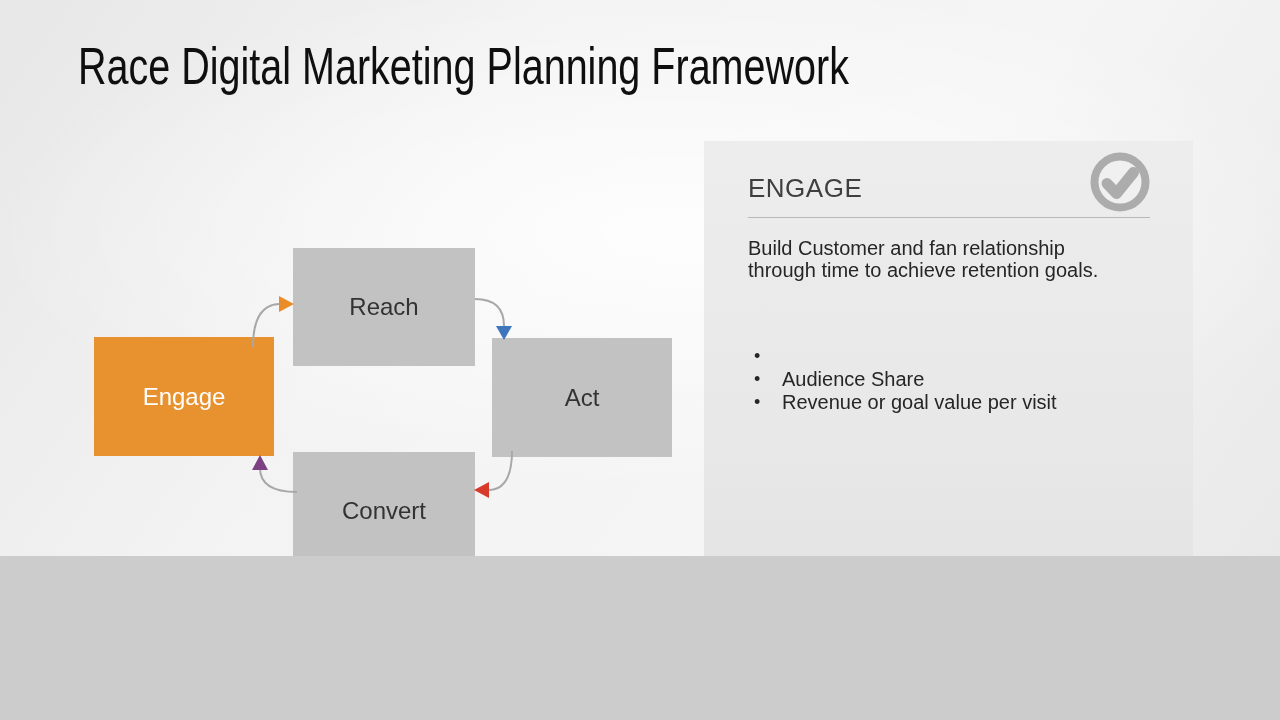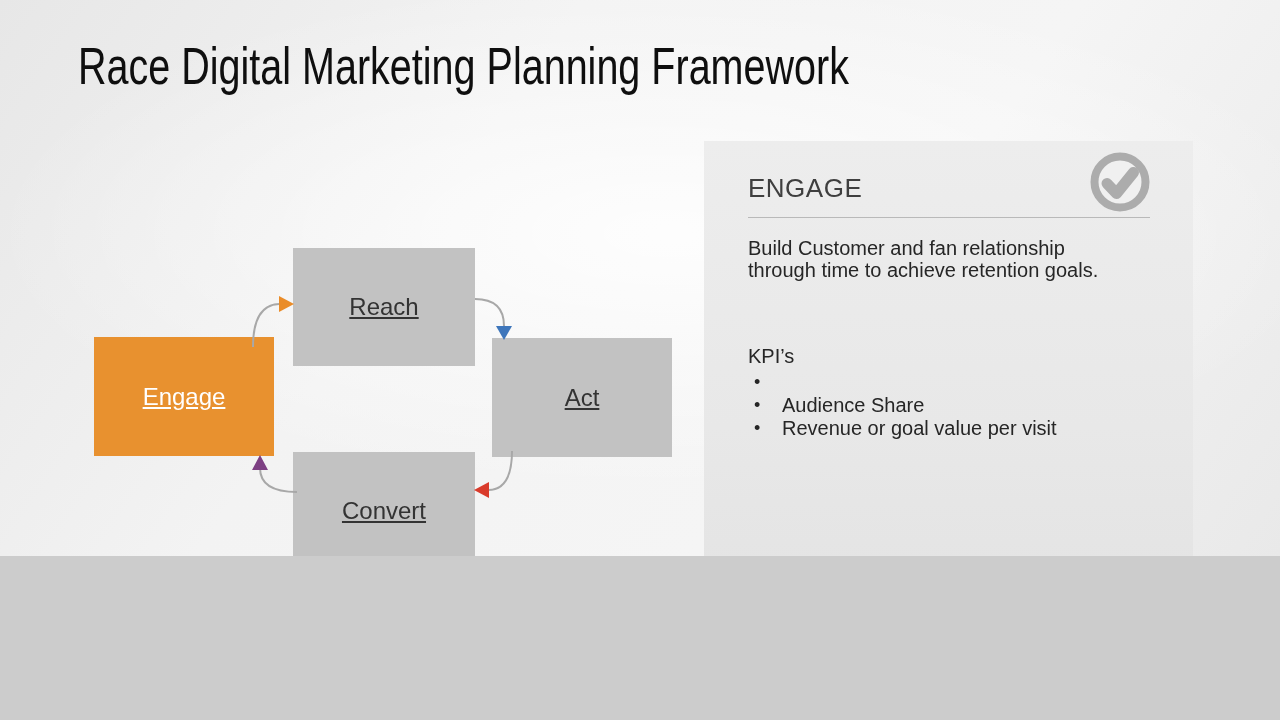--- a/index.html
+++ b/index.html
@@ -11,21 +11,21 @@
       linear-gradient(125deg,#e7e7e7 0%,#f3f3f3 35%,#f5f5f5 65%,#e9e9e9 100%);
   }
   .title{
     position:absolute;left:78px;top:36px;margin:0;
     font-size:52px;font-weight:400;color:#0f0f0f;
     white-space:nowrap;transform:scaleX(0.76);transform-origin:0 0;
   }
   
   .node{
     position:absolute;display:flex;align-items:center;justify-content:center;
-    font-size:24px;color:#333;text-decoration:underline;
+    font-size:24px;color:#333;
   }
   .node-engage{left:94px;top:337px;width:180px;height:119px;background:#E8912F;color:#fff;}
   .node-reach{left:293px;top:248px;width:182px;height:118px;background:#C2C2C2;}
   .node-act{left:492px;top:338px;width:180px;height:119px;background:#C2C2C2;}
   .node-convert{left:293px;top:432px;width:182px;height:118px;background:#C2C2C2;margin-top:20px;}
   .connectors{position:absolute;left:0;top:0;width:1280px;height:720px;pointer-events:none;}
   .arc{fill:none;stroke:#a8a8a8;stroke-width:2;}
   .diagram-shadow{
     position:absolute;left:223px;top:577px;width:320px;height:32px;border-radius:50%;
     background:radial-gradient(ellipse at center, rgba(110,110,110,0.26) 0%, rgba(130,130,130,0.10) 48%, rgba(150,150,150,0) 72%);
@@ -99,21 +99,20 @@
     <svg class="check-icon" width="64" height="64" viewBox="0 0 64 64" xmlns="http://www.w3.org/2000/svg">
       <circle cx="32" cy="32" r="25.5" fill="#f0f0f0" stroke="#ACACAC" stroke-width="8"></circle>
       <path d="M19 33.5 L28.5 43.5 L45.5 22.5" fill="none" stroke="#ACACAC" stroke-width="11" stroke-linecap="round" stroke-linejoin="round"></path>
     </svg>
 
     <hr class="panel-divider">
 
     <p class="panel-description">Build Customer and fan relationship through time to achieve retention goals.</p>
 
     <div class="kpi-block">
-      <p class="kpi-heading">KPI’s</p>
       <ul class="kpi-list">
         <li>
           <span class="bullet">•</span>
         </li>
         <li>
           <span class="bullet">•</span>
           <span>Audience Share</span>
         </li>
         <li>
           <span class="bullet">•</span>

